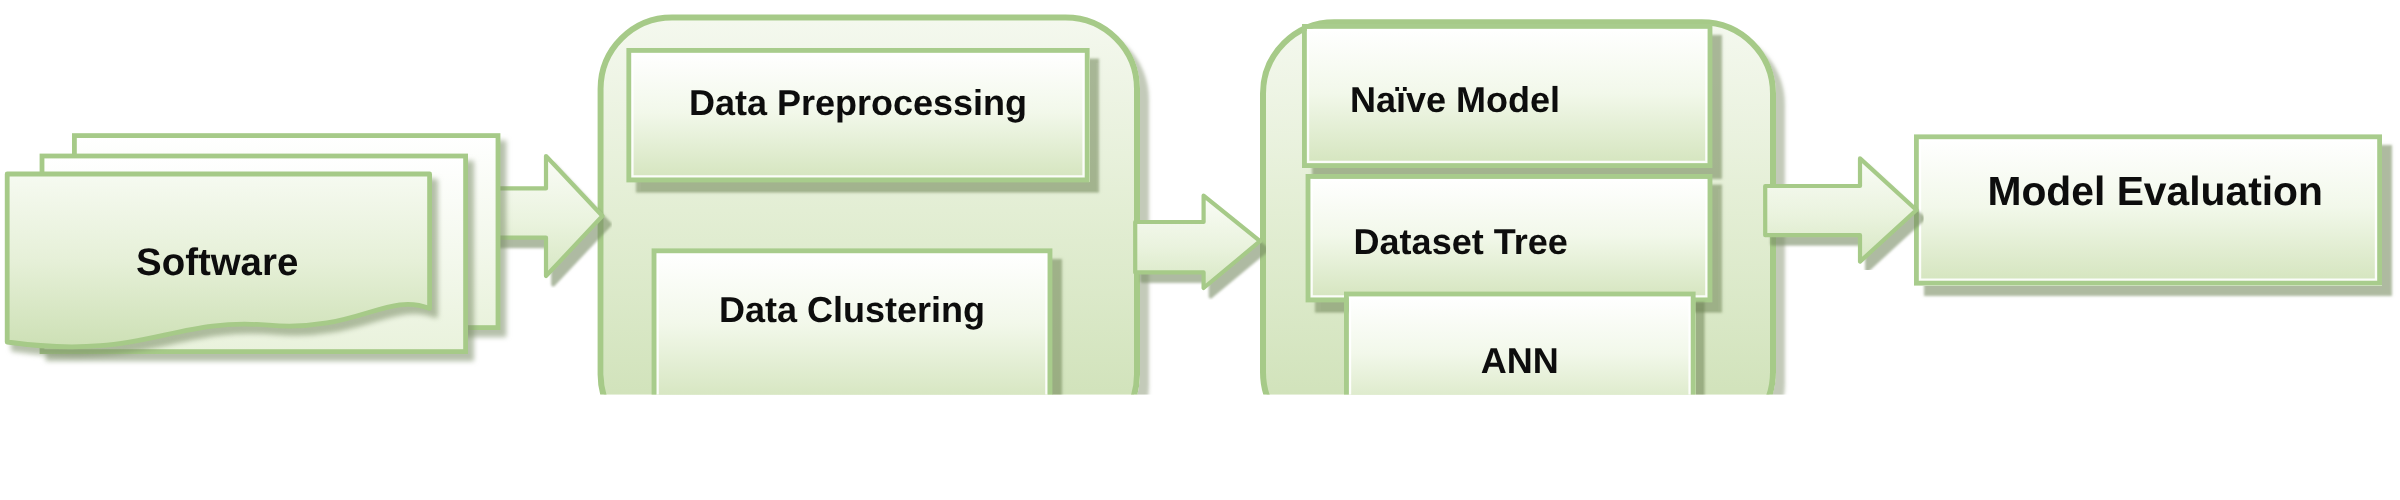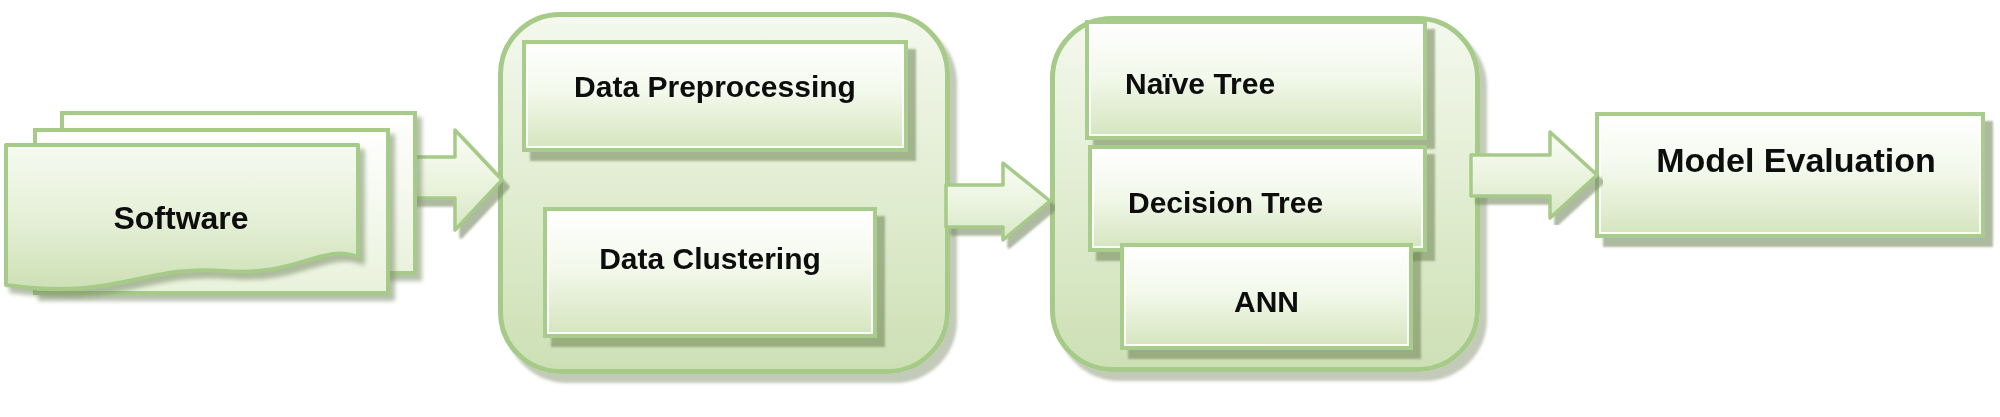--- a/index.html
+++ b/index.html
@@ -1,17 +1,17 @@
 <!DOCTYPE html>
 <html><head>
 <meta charset="utf-8">
 <style>
   html,body{margin:0;padding:0;background:#ffffff;}
   .canvas{
-    position:relative;width:2000px;height:417px;background:#ffffff;
+    position:relative;width:2000px;height:329px;background:#ffffff;
     font-family:"Liberation Sans",sans-serif;overflow:hidden;border-radius:27px;
   }
   svg{display:block;}
   .abs{position:absolute;}
   
   .container-group{
     position:absolute;box-sizing:border-box;
     border:5px solid #a6ca88;border-radius:62px;
     background:linear-gradient(180deg,#f4f8ee 0%,#e3eed4 45%,#cde0b5 100%);
     box-shadow:7px 9px 3px rgba(135,150,115,.50);
@@ -50,24 +50,24 @@
     <div class="box text-high-sm" style="left:19px;top:23px;width:386px;height:112px;">
       <span>Data Preprocessing</span>
     </div>
     <div class="box text-high" style="left:40px;top:190px;width:334px;height:131px;">
       <span>Data Clustering</span>
     </div>
   </div>
 
   <div class="container-group" style="left:1050px;top:16px;width:430px;height:356px;">
     <div class="box left-align" style="left:30px;top:-1px;width:342px;height:120px;">
-      <span>Naïve Tree</span>
+      <span>Naïve Model</span>
     </div>
     <div class="box left-align" style="left:33px;top:124px;width:339px;height:107px;">
-      <span>Decision Tree</span>
+      <span>Dataset Tree</span>
     </div>
     <div class="box pad-top" style="left:65px;top:222px;width:293px;height:107px;">
       <span>ANN</span>
     </div>
   </div>
 
   <div class="box model-eval" style="left:1595px;top:112px;width:390px;height:126px;padding-left:12px;">
     <span>Model Evaluation</span>
   </div>
 

